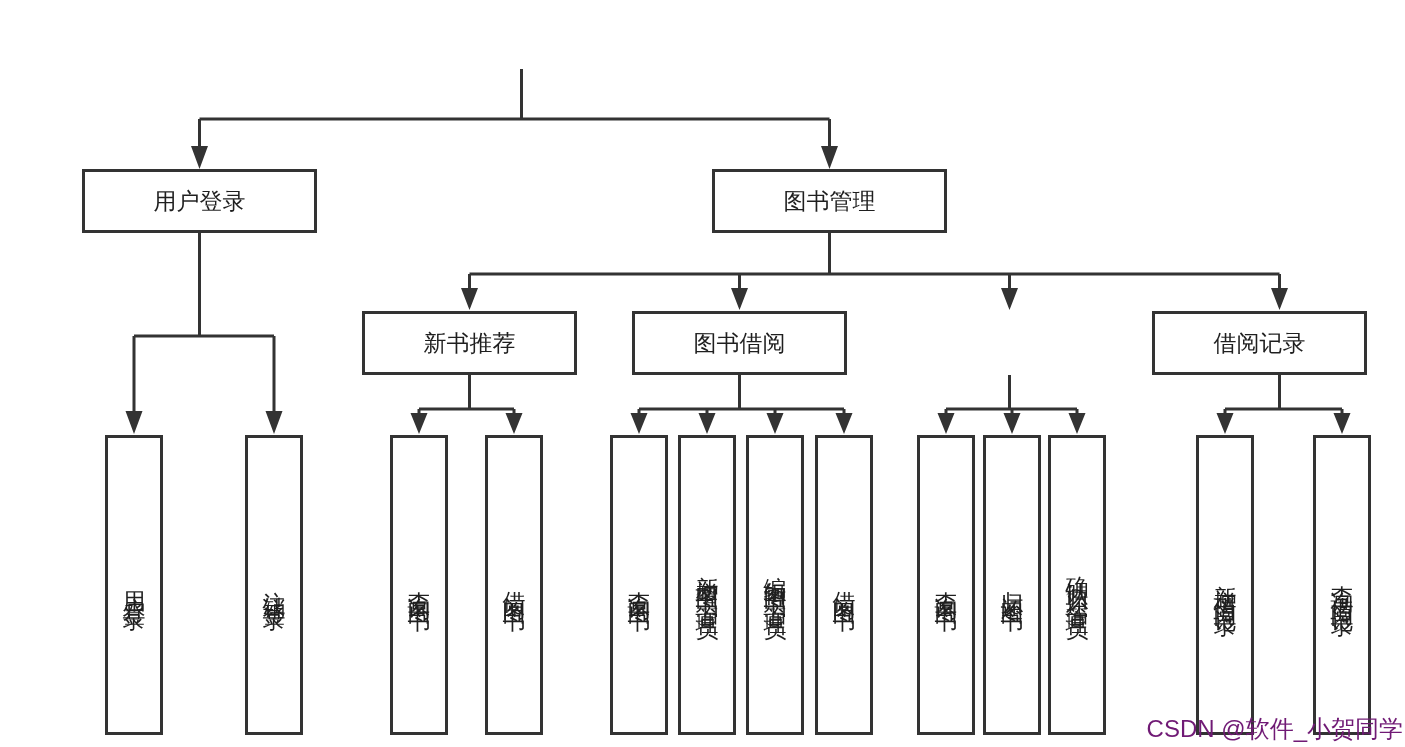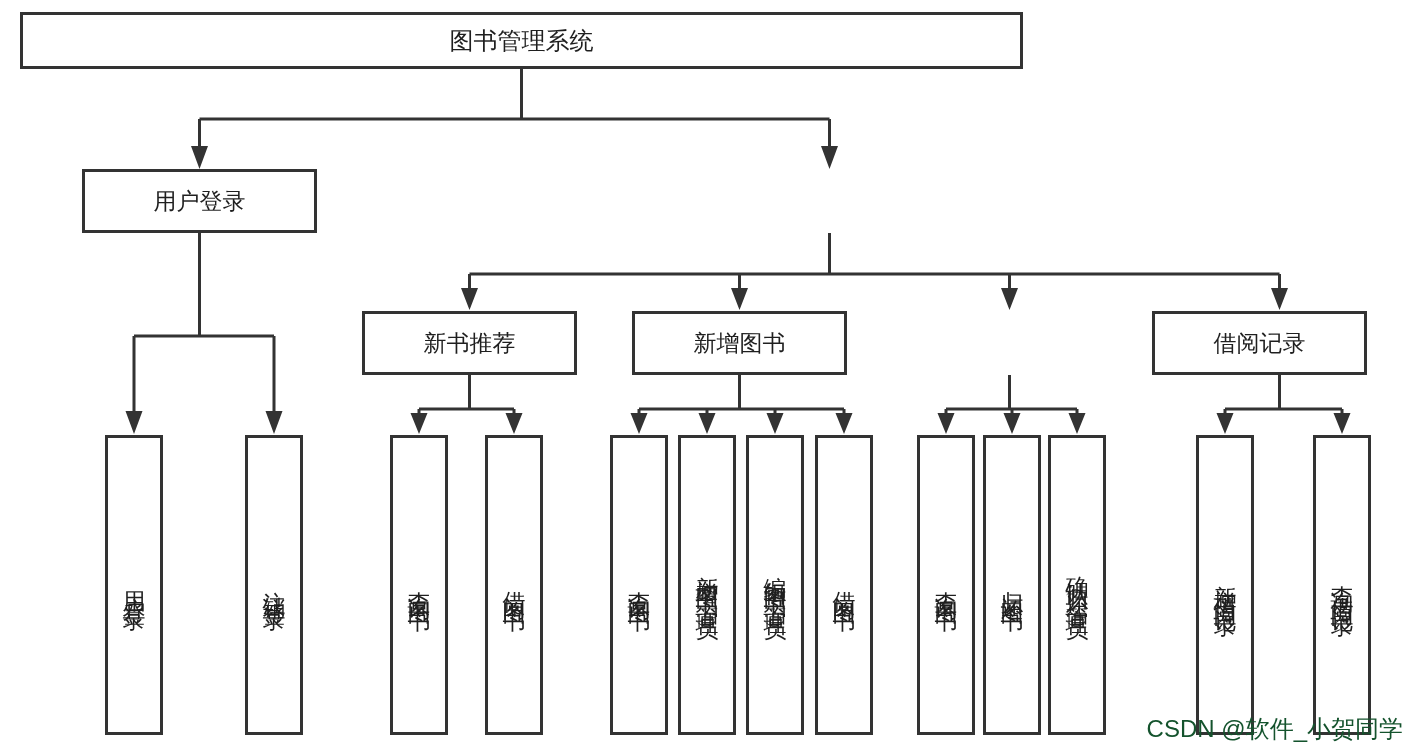--- a/index.html
+++ b/index.html
@@ -30,21 +30,21 @@
     text-orientation:mixed;
     letter-spacing:6px;
     line-height:1;
     font-size:23px;
     color:#1f1f1f;
   }
   .watermark{
     position:absolute;
     right:2px;top:713px;
     font-size:24px;
-    color:#14532d;
+    color:#701a75;
     z-index:5;
     white-space:nowrap;
   }
 </style>
 </head>
 <body>
 
 <div class="stage">
 
   <svg class="wires" viewBox="0 0 1405 747" xmlns="http://www.w3.org/2000/svg">
@@ -78,33 +78,33 @@
       M698.5 413 L715.5 413 L707 434 Z
       M766.5 413 L783.5 413 L775 434 Z
       M835.5 413 L852.5 413 L844 434 Z
       M937.5 413 L954.5 413 L946 434 Z
       M1003.5 413 L1020.5 413 L1012 434 Z
       M1068.5 413 L1085.5 413 L1077 434 Z
       M1216.5 413 L1233.5 413 L1225 434 Z
       M1333.5 413 L1350.5 413 L1342 434 Z"></path>
   </svg>
 
-  <div class="box root">
-    <span>图书管理系统</span>
-  </div>
 
   <div class="box lv2" style="left:82px">
     <span>用户登录</span>
+  </div>
+  <div class="box lv2" style="left:712px">
+    <span>图书管理</span>
   </div>
 
   <div class="box lv3" style="left:362px">
     <span>新书推荐</span>
   </div>
   <div class="box lv3" style="left:632px">
-    <span>新增图书</span>
+    <span>图书借阅</span>
   </div>
   <div class="box lv3" style="left:1152px">
     <span>借阅记录</span>
   </div>
 
   <div class="box leaf" style="left:105px">
     <span class="vtext">用户登录</span>
   </div>
   <div class="box leaf" style="left:245px">
     <span class="vtext">注销登录</span>

